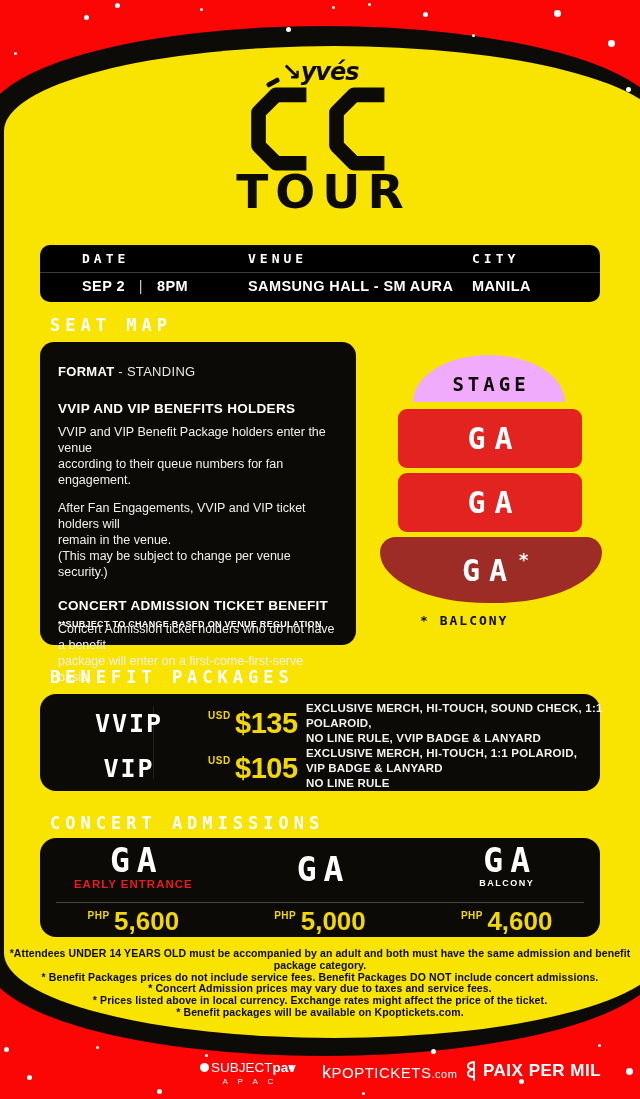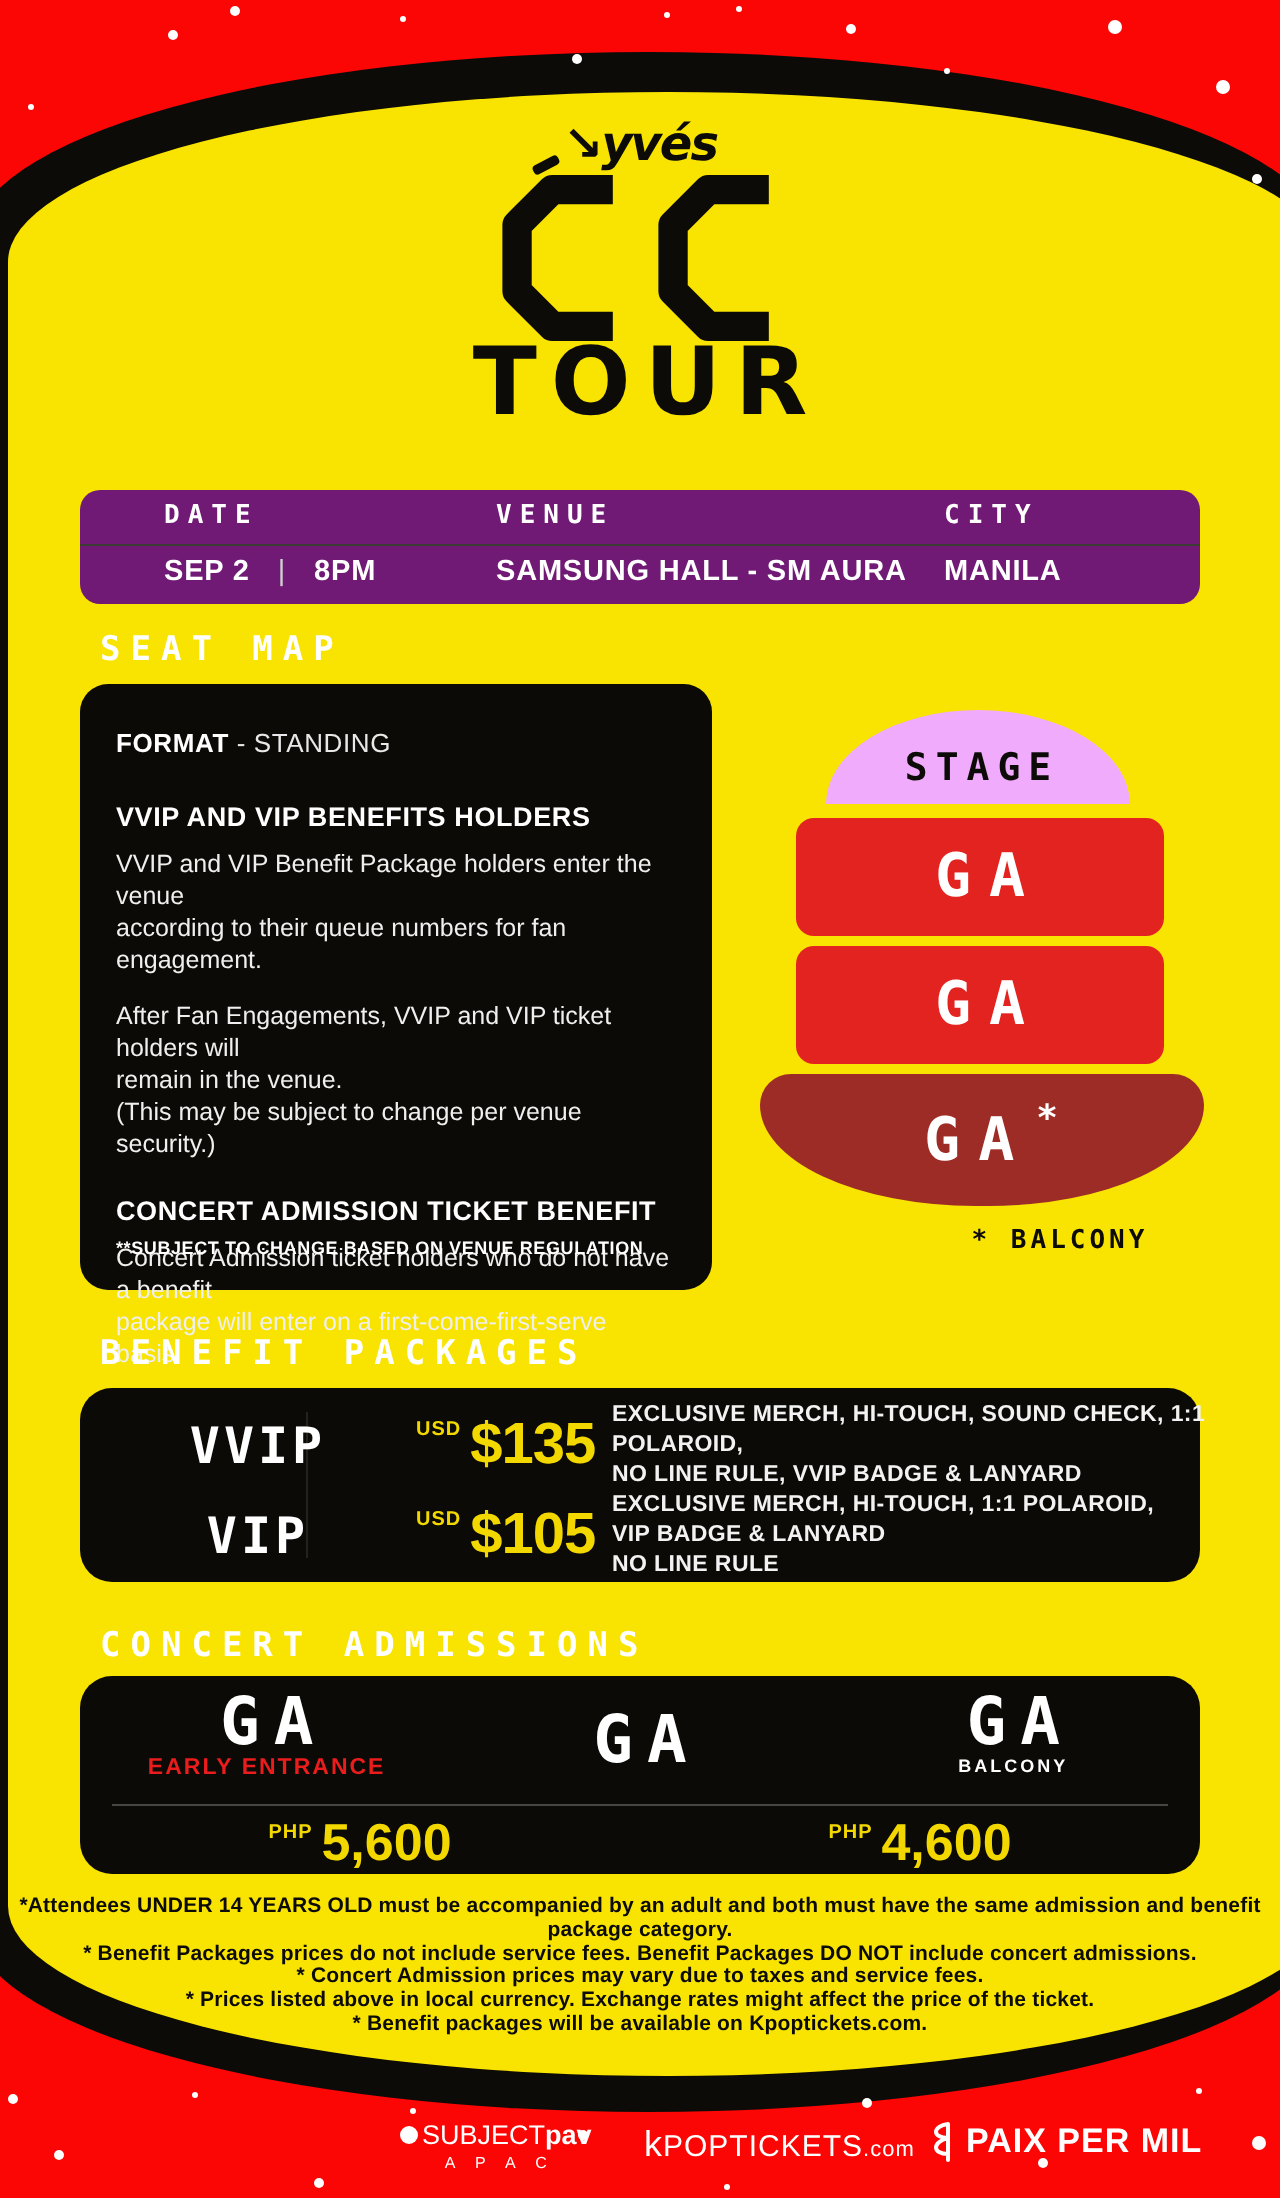--- a/index.html
+++ b/index.html
@@ -33,21 +33,21 @@
     justify-content:center; gap:14px;}
   .cc-row svg{display:block;}
   .cc-tick{position:absolute; top:80px; left:266px; width:14px; height:5px;
     background:#0d0b07; transform:rotate(-28deg); border-radius:2px;}
   .tour-word{position:absolute; top:164px; left:0; width:100%; text-align:center;
     font-family:"DejaVu Sans", sans-serif; font-weight:bold; font-size:47px;
     letter-spacing:7px; text-indent:7px; color:#0d0b07;}
 
   
   .schedule{position:absolute; left:40px; top:245px; width:560px; height:57px;
-    background:#701a75; border-radius:10px; color:#fff;}
+    background:#000000; border-radius:10px; color:#fff;}
   .sch-row{position:absolute; left:0; width:100%; height:26px;}
   .sch-head{top:0;}
   .sch-vals{top:28px;}
   .sch-col{position:absolute; top:50%; transform:translateY(-50%); white-space:nowrap;}
   .col-date{left:42px;} .col-venue{left:208px;} .col-city{left:432px;}
   .sch-head .sch-col{font-family:"DejaVu Sans Mono",monospace; font-weight:bold;
     font-size:13px; letter-spacing:4px;}
   .sch-vals .sch-col{font-size:14.5px; font-weight:bold; letter-spacing:0.4px;}
   .sch-div{position:absolute; top:27px; left:0; width:100%; height:1px; background:#3c3b38;}
   .time-sep{display:inline-block; margin:0 14px; font-weight:normal; color:#cfcfcf;}
@@ -79,21 +79,21 @@
   .ga-box{position:absolute; left:398px; width:184px; height:59px; background:#e2231f;
     border-radius:9px; display:flex; align-items:center; justify-content:center;}
   .ga-1{top:409px;} .ga-2{top:473px;}
   .ga-box span, .balcony .ga-label{font-family:"DejaVu Sans Mono",monospace; font-weight:bold;
     font-size:30px; letter-spacing:9px; text-indent:9px; color:#fff;}
   .balcony{position:absolute; left:380px; top:537px; width:222px; height:66px;
     background:#9e2c26; border-radius:16px 16px 111px 111px / 16px 16px 52px 52px;
     display:flex; align-items:center; justify-content:center;}
   .balcony sup{font-size:18px; color:#fff; font-family:"DejaVu Sans Mono",monospace;
     font-weight:bold; margin-left:2px; top:-0.6em; position:relative;}
-  .balcony-note{position:absolute; left:420px; top:613px; width:220px; text-align:center;
+  .balcony-note{position:absolute; left:420px; top:613px; width:220px; text-align:left;
     font-family:"DejaVu Sans Mono",monospace; font-weight:bold; font-size:13px;
     letter-spacing:2px; color:#0d0b07;}
 
   
   .benefit-box{position:absolute; left:40px; top:694px; width:560px; height:97px;
     background:#0c0a06; border-radius:16px;}
   .b-div{position:absolute; left:113px; top:12px; bottom:12px; width:1px; background:#24221b;}
   .b-row{position:absolute; left:0; width:100%; height:44px;}
   .b-row1{top:7px;padding-left:20px;} .b-row2{top:52px;}
   .b-tier{position:absolute; left:22px; top:50%; transform:translateY(-50%); width:134px;
@@ -240,20 +240,21 @@
         <span class="adm-sub"></span>
       </div>
       <div class="adm-col">
         <span class="adm-ga">GA</span>
         <span class="adm-sub sub-white">BALCONY</span>
       </div>
     </div>
     <div class="adm-div"></div>
     <div class="adm-prices">
       <div class="adm-price"><span class="p-cur">PHP</span> <span class="p-amt">5,600</span></div>
+      <div class="adm-price"><span class="p-cur">PHP</span> <span class="p-amt">5,000</span></div>
       <div class="adm-price"><span class="p-cur">PHP</span> <span class="p-amt">4,600</span></div>
     </div>
   </div>
 
   <div class="fineprint">
     <div>*Attendees UNDER 14 YEARS OLD must be accompanied by an adult and both must have the same admission and benefit package category.</div>
     <div>* Benefit Packages prices do not include service fees. Benefit Packages DO NOT include concert admissions.</div>
     <div>* Concert Admission prices may vary due to taxes and service fees.</div>
     <div>* Prices listed above in local currency. Exchange rates might affect the price of the ticket.</div>
     <div>* Benefit packages will be available on Kpoptickets.com.</div>

